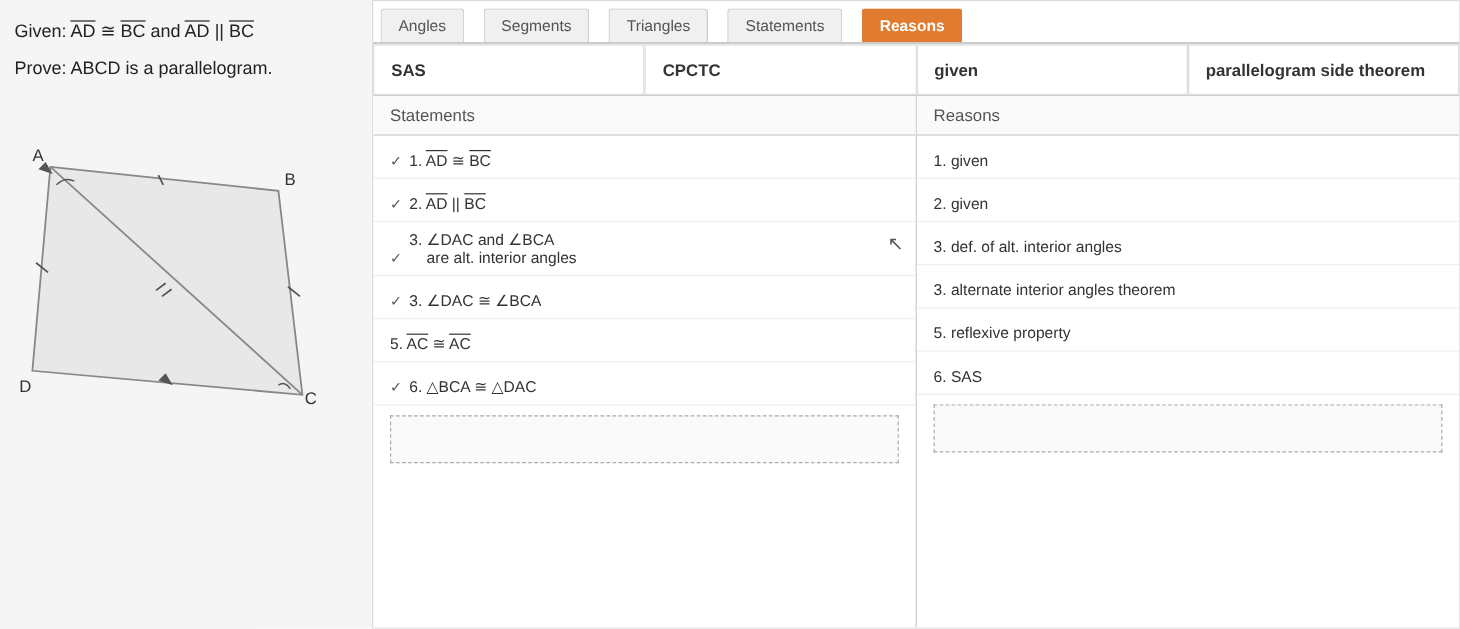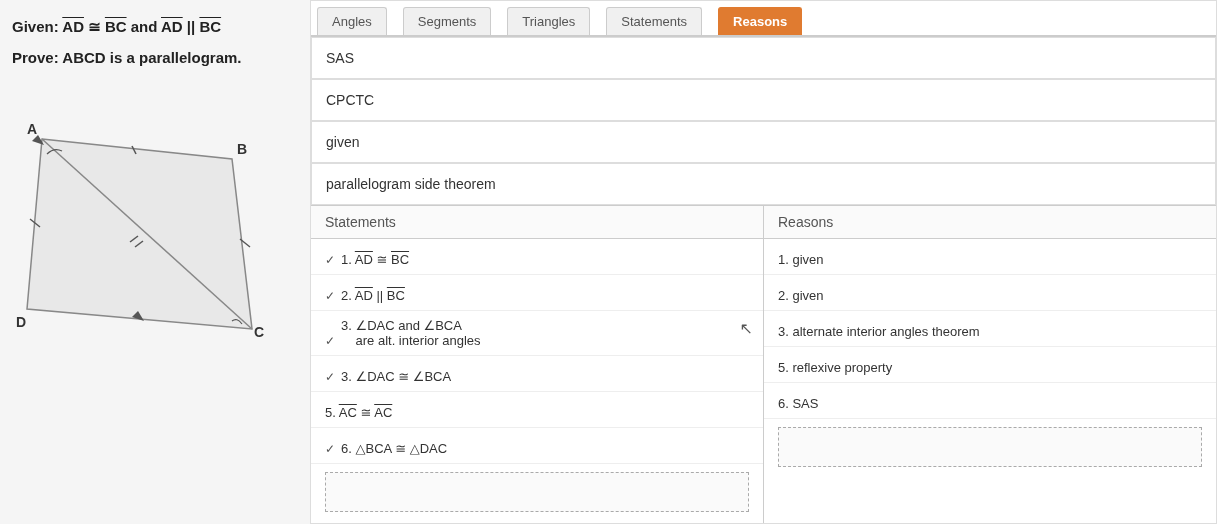--- a/index.html
+++ b/index.html
@@ -11,21 +11,20 @@
       height: 524px;
       overflow: hidden;
       display: flex;
     }
 
     
     .left-panel {
       width: 310px;
       padding: 16px 12px;
       flex-shrink: 0;
-      font-weight: bold;
     }
     .given-text {
       font-size: 15px;
       line-height: 1.5;
       margin-bottom: 8px;
       color: #222;
     }
     .overline { text-decoration: overline; }
 
     
@@ -65,23 +64,24 @@
     .tab.active {
       background: #e07b30;
       color: #fff;
       border-color: #e07b30;
       font-weight: bold;
     }
 
     
     .drag-items {
       display: grid;
-      grid-template-columns: 1fr;
+      grid-template-columns: 1fr 1fr 1fr 1fr;
       gap: 0;
       border-bottom: 1px solid #ccc;
+      font-weight: bold;
     }
     .drag-item {
       padding: 10px 14px;
       border: 1px solid #ddd;
       background: #fff;
       cursor: grab;
       font-size: 14px;
       color: #333;
       min-height: 42px;
       display: flex;
@@ -238,20 +238,23 @@
       <div class="proof-col-header">Reasons</div>
 
       <div class="proof-row">
         <span class="row-text">1. given</span>
       </div>
 
       <div class="proof-row">
         <span class="row-text">2. given</span>
       </div>
 
+      <div class="proof-row">
+        <span class="row-text">3. def. of alt. interior angles</span>
+      </div>
 
       <div class="proof-row">
         <span class="row-text">3. alternate interior angles theorem</span>
       </div>
 
       <div class="proof-row">
         <span class="row-text">5. reflexive property</span>
       </div>
 
       <div class="proof-row">

